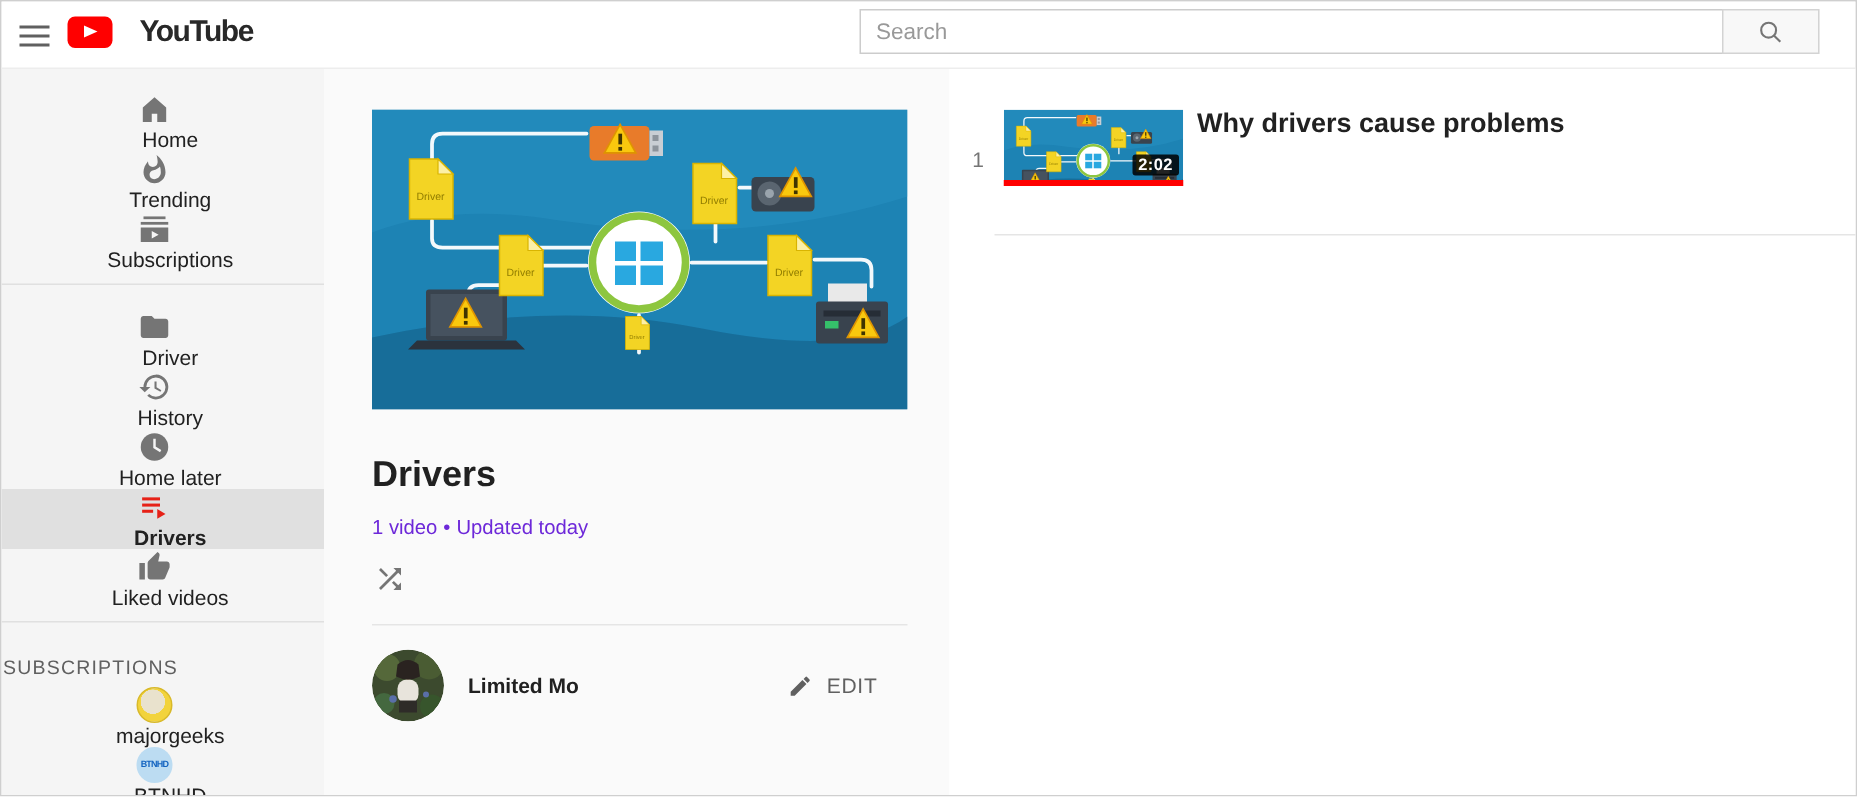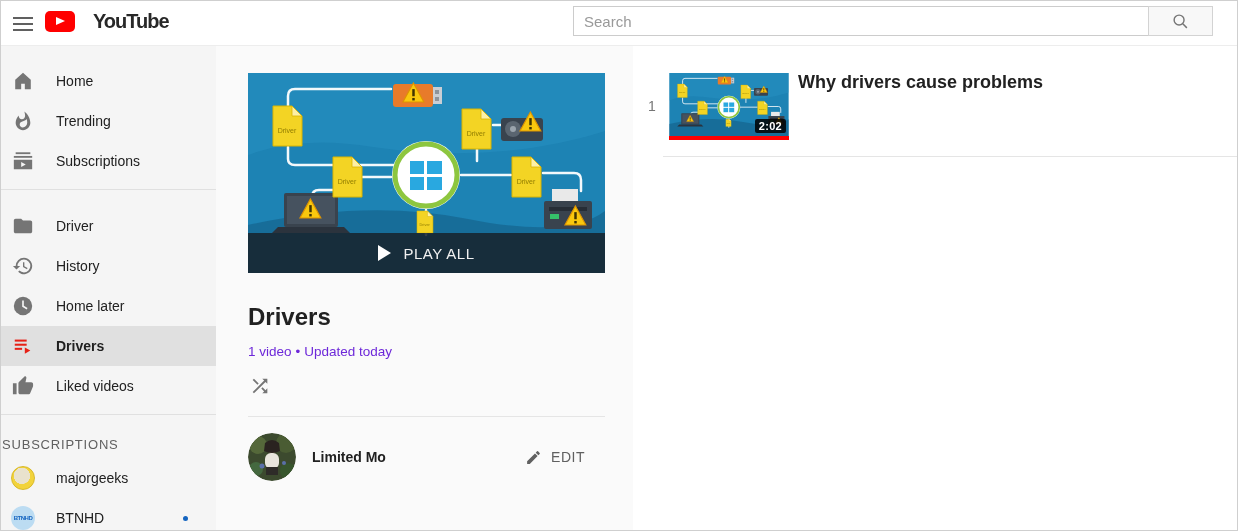--- a/index.html
+++ b/index.html
@@ -21,21 +21,21 @@
   .search-wrap { position:absolute; left:572px; top:5px; display:flex; }
   .search-input { width:576px; height:30px; border:1px solid #ccc; padding:0 10px;
                   font-size:15px; color:#111; font-family:"Liberation Sans",sans-serif; outline:none; }
   .search-input::placeholder { color:#999; }
   .search-btn { width:65px; height:30px; margin-left:-1px; background:#f8f8f8; border:1px solid #d3d3d3;
                 display:flex; align-items:center; justify-content:center; cursor:pointer; }
 
   
   .sidebar { position:absolute; left:0; top:45px; width:215px; height:486px; background:#f5f5f5; }
   .side-section { padding-top:15px; }
-  .side-row { height:40px; display:flex; align-items:center; padding-left:10px; cursor:pointer; }
+  .side-row { height:40px; display:flex; align-items:center; padding-left:10px; cursor:pointer;flex-direction:column; }
   .side-row .icn { width:24px; height:24px; margin-right:21px; display:flex; align-items:center; justify-content:center; flex:0 0 24px;}
   .side-row .lbl { font-size:14px; color:#212121; }
   .side-row.active { background:#e0e0e0; }
   .side-row.active .lbl { font-weight:bold; }
   .side-div { height:1px; background:#e0e0e0; margin:8px 0; }
   .subs-header { font-size:13px; color:#606060; letter-spacing:0.8px; padding:14px 0 6px 1px; }
   .avatar-sm { width:24px; height:24px; border-radius:50%; flex:0 0 24px; margin-right:21px;
                display:flex; align-items:center; justify-content:center; font-size:6px; font-weight:bold; }
   .av-mg { background:radial-gradient(circle at 45% 40%, #e9e2cd 0 45%, #f2d33c 46% 100%); border:1px solid #d8b92a; color:#6b6558; }
   .av-bt { background:#bcdcf2; color:#1464c0; letter-spacing:-0.5px; }
@@ -60,21 +60,21 @@
   .owner-avatar { width:48px; height:48px; border-radius:50%; overflow:hidden; flex:0 0 48px; }
   .owner-name { margin-left:16px; font-size:14px; font-weight:bold; color:#212121; }
   .edit-btn { margin-left:auto; margin-right:20px; display:flex; gap:9px;
               background:none; border:none; cursor:pointer; color:#606060; font-size:14px;
               font-family:"Liberation Sans",sans-serif; letter-spacing:0.5px; }
 
   
   .vlist { position:absolute; left:632px; top:45px; width:606px; height:486px; background:#fff; }
   .vrow { position:relative; height:110px; cursor:pointer; }
   .v-index { position:absolute; left:0; top:52px; width:38px; text-align:center; font-size:14px; color:#757575; }
-  .v-thumb { position:absolute; left:36px; top:27px; width:120px; height:67px; overflow:hidden; }
+  .v-thumb { position:absolute; left:36px; top:27px; width:120px; height:51px; overflow:hidden; }
   .v-thumb svg.art { display:block; width:120px; height:67px; }
   .v-dur { position:absolute; right:3px; bottom:7px; background:rgba(0,0,0,0.85); color:#fff;
            font-size:11px; font-weight:bold; padding:1px 4px; border-radius:2px; letter-spacing:0.3px; }
   .v-progress { position:absolute; left:0; bottom:0; height:4px; background:#ff0000; }
   .v-title { position:absolute; left:165px; top:26px; font-size:18px; font-weight:bold; color:#212121; }
   .v-channel { position:absolute; left:165px; top:56px; font-size:14px; color:#757575; }
   .v-div { position:absolute; left:30px; right:0; top:110px; height:1px; background:#e5e5e5; }
 
   .hiddefs { position:absolute; width:0; height:0; overflow:hidden; }
 </style>
@@ -268,24 +268,20 @@
       <span class="lbl">BTNHD</span>
       <span class="new-dot"></span>
     </div>
   </nav>
 
   <section class="panel">
     <div class="thumb-big">
       <svg class="art" viewBox="0 0 357 200">
           <use href="#playlist-art"></use>
         </svg>
-      <div class="playall">
-        <span class="tri"></span>
-        <span class="txt">PLAY ALL</span>
-      </div>
     </div>
     <h1 class="pl-title">Drivers</h1>
     <div class="pl-meta">
       <span>1 video</span><span class="sep">•</span><span>Updated today</span>
     </div>
     <button class="shuffle-btn">
       <svg width="22" height="22" viewBox="0 0 24 24" fill="#757575">
         <path d="M10.6 9.2 5.4 4 4 5.4l5.2 5.2 1.4-1.4zM14.5 4l2 2L4 18.6 5.4 20 18 7.5l2 2V4h-5.5zm.3 9.4-1.4 1.4 3.1 3.1-2 2.1H20v-5.5l-2 2-3.2-3.1z"></path>
       </svg>
     </button>

